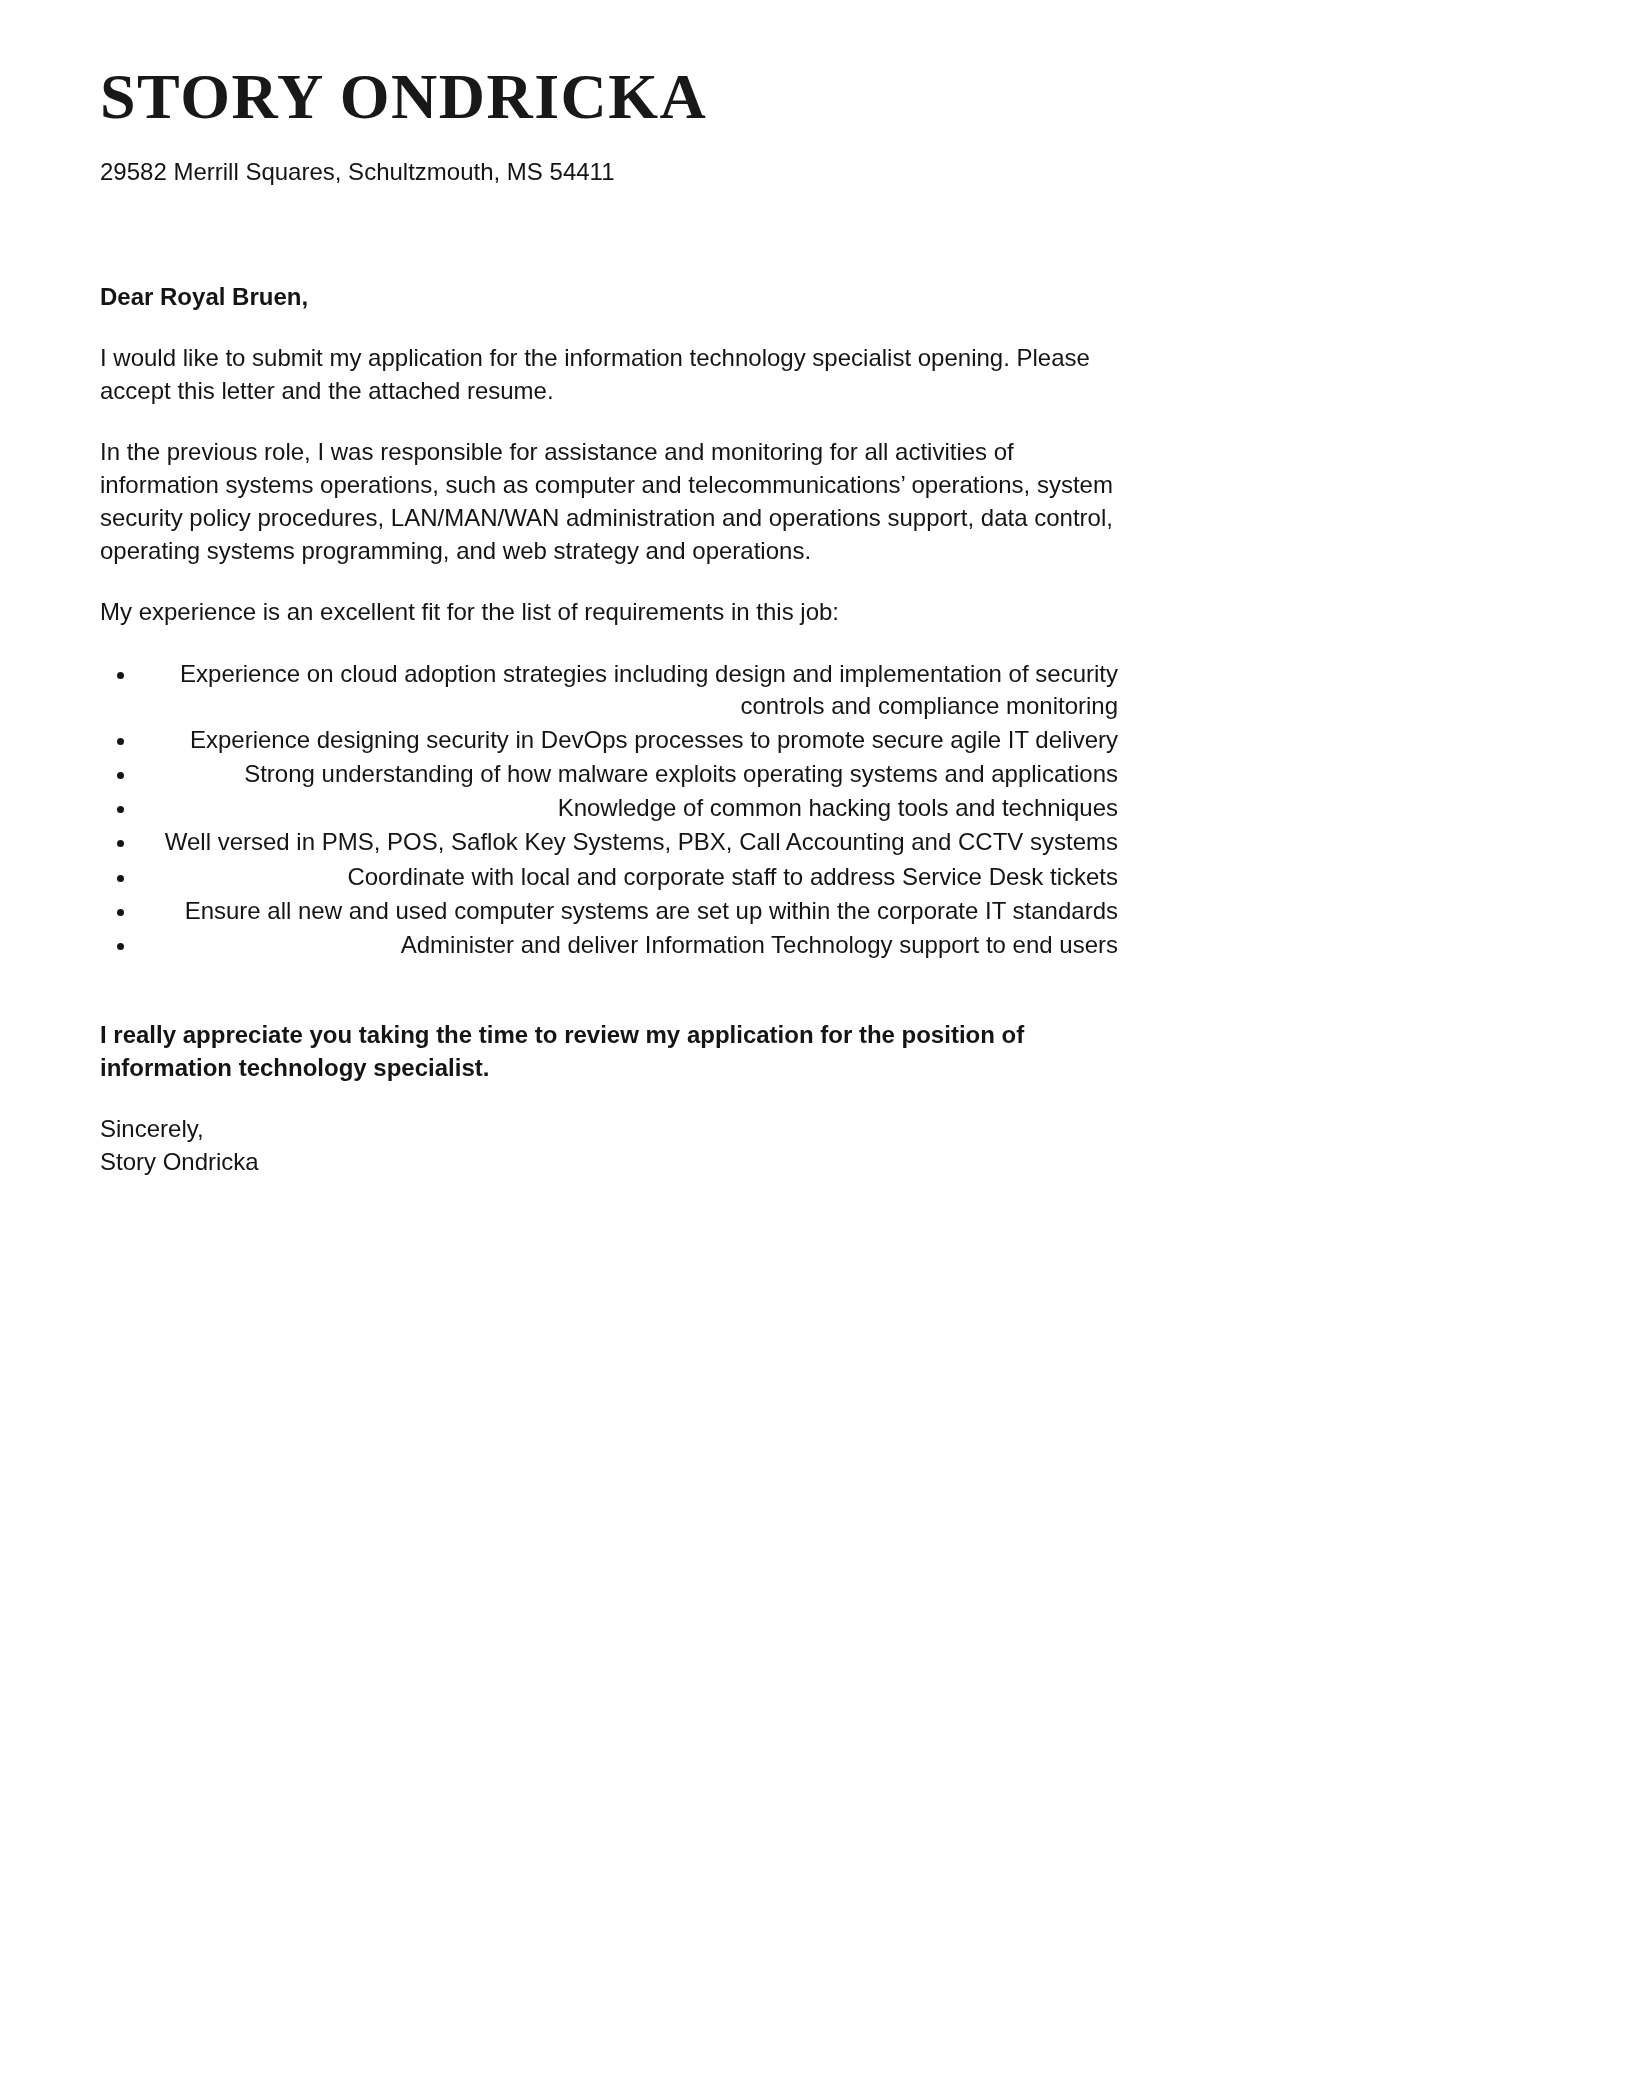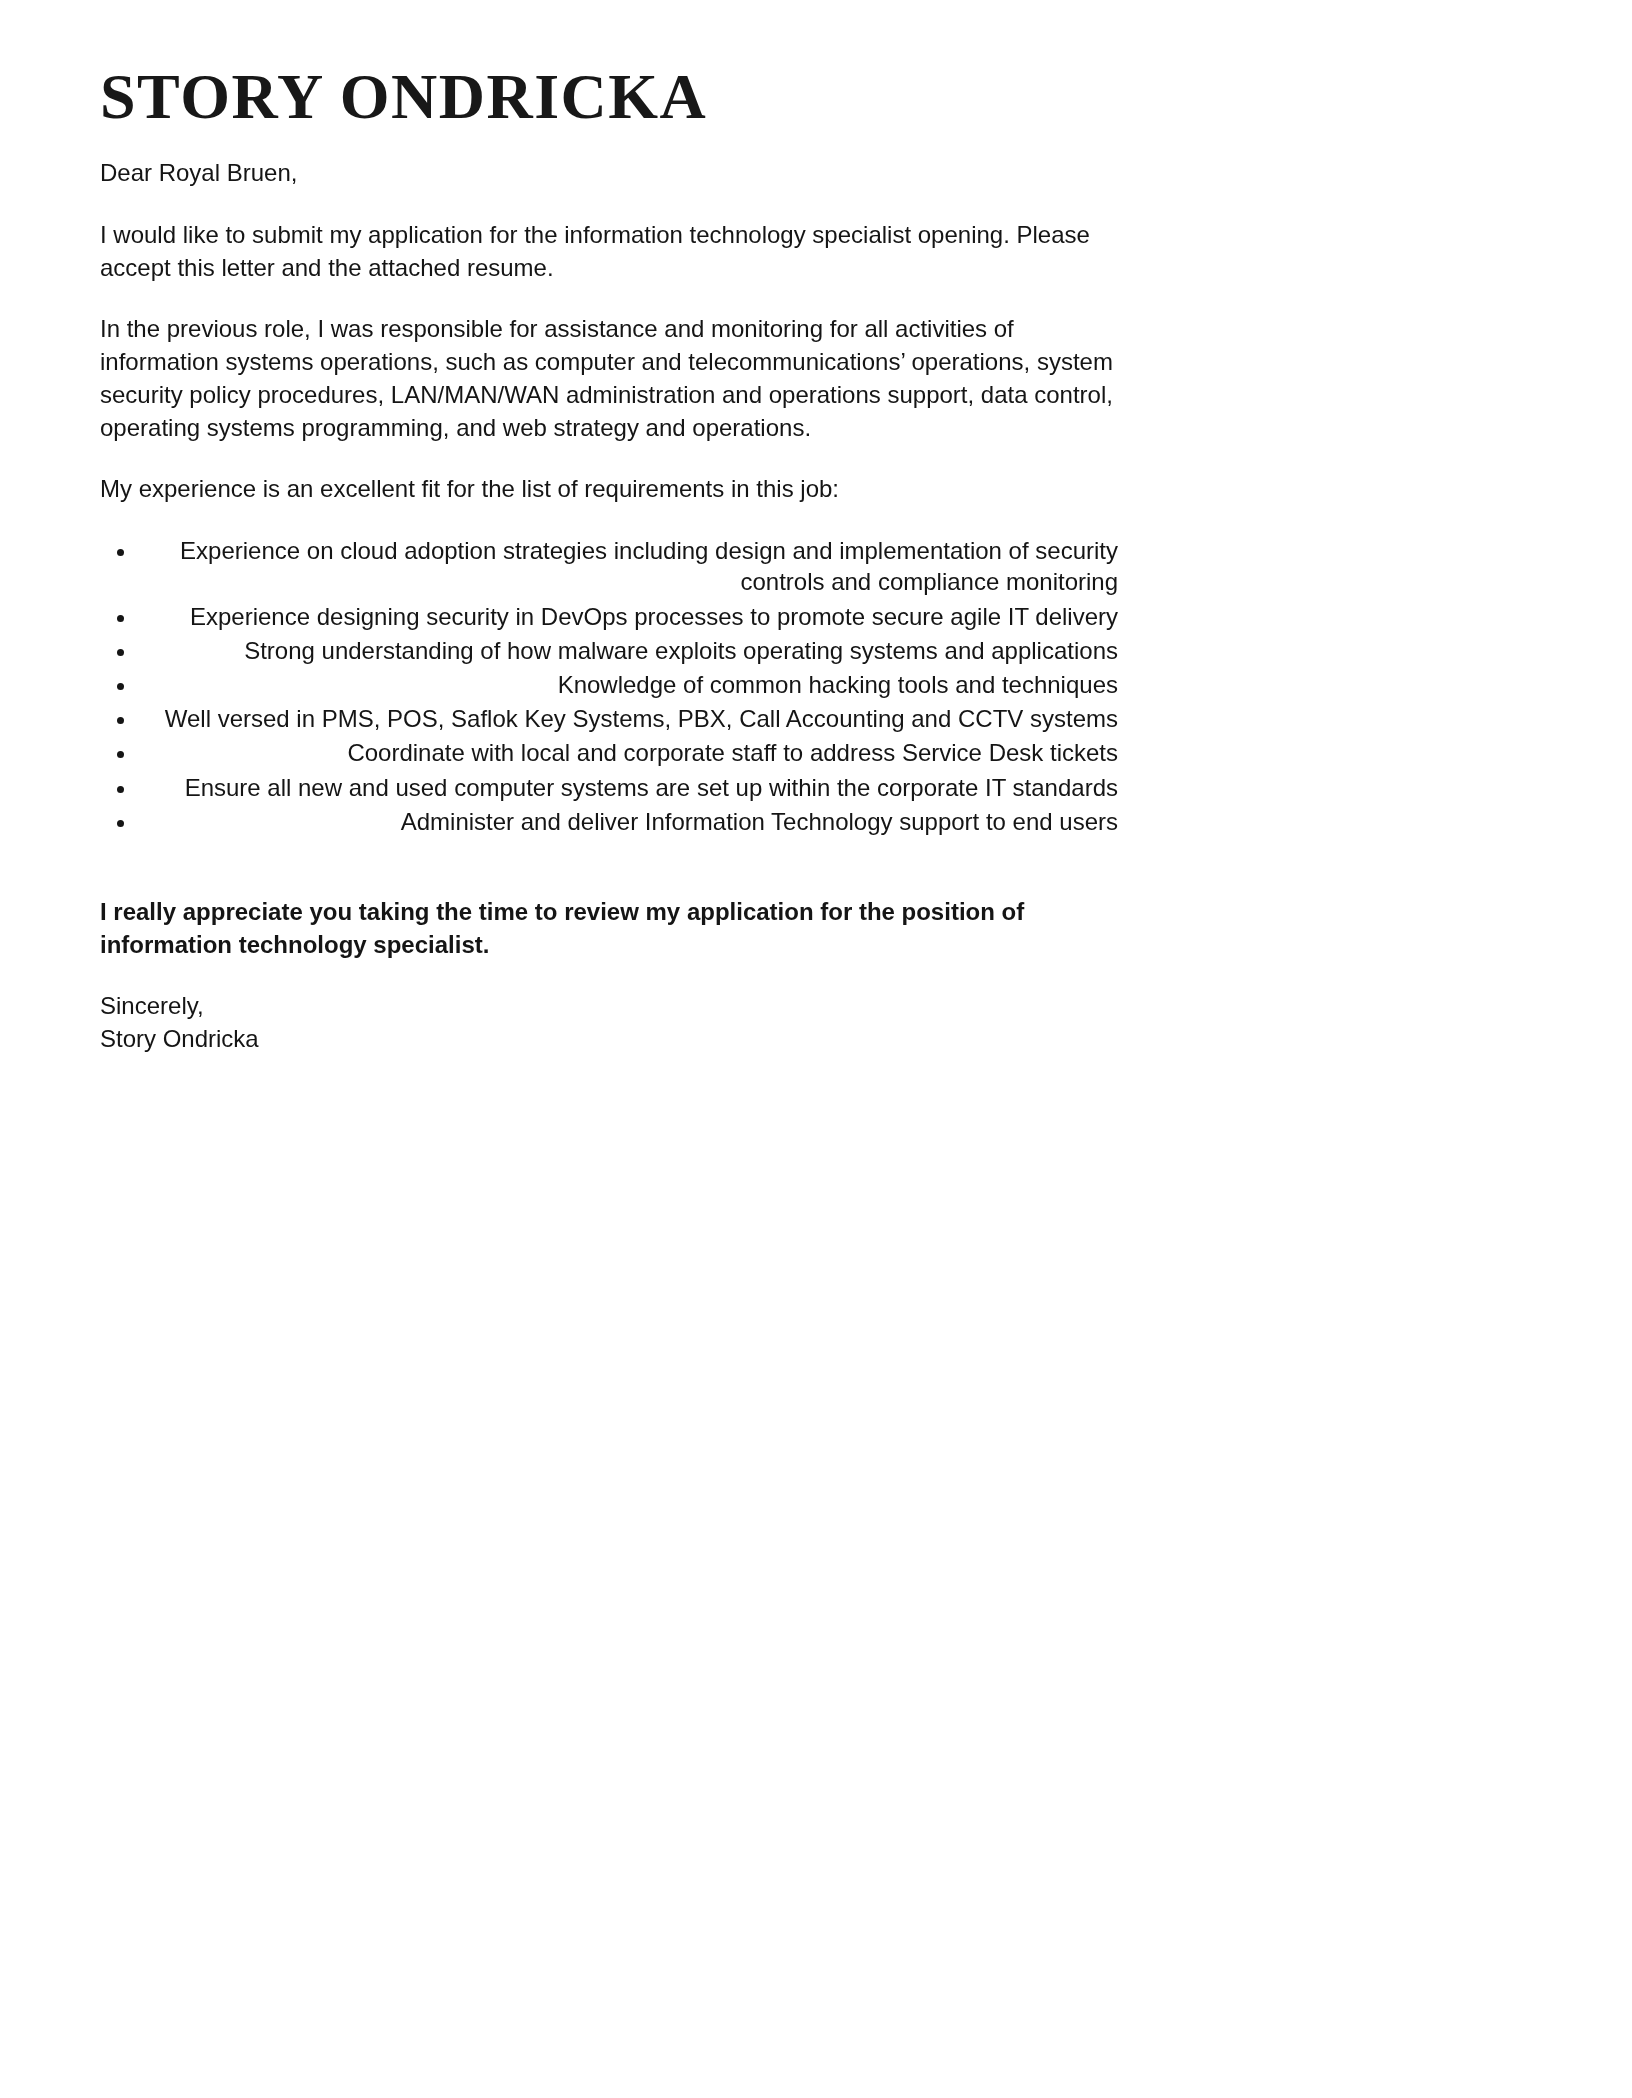--- a/index.html
+++ b/index.html
@@ -32,21 +32,21 @@
   }
   .letter-body {
     max-width: 1018px;
     font-size: 24px;
     line-height: 1.38;
   }
   .letter-body p {
     margin: 0 0 28px 0;
   }
   .salutation {
-    font-weight: 400;
+    font-weight: 700;
     margin-bottom: 30px;
   }
   .requirements-list {
     margin: 30px 0 58px 0;
     padding-left: 38px;
     line-height: 1.3;
     text-align: right;
   }
   .requirements-list li {
     margin: 0 0 3px 0;
@@ -63,20 +63,21 @@
     margin-top: 6px;
   }
 </style>
 </head>
 <body>
 
 <div class="page">
 
   <header>
     <h1 class="applicant-name">STORY ONDRICKA</h1>
+    <div class="address">29582 Merrill Squares, Schultzmouth, MS 54411</div>
   </header>
 
   <main class="letter-body">
 
     <p class="salutation">Dear Royal Bruen,</p>
 
     <p>I would like to submit my application for the information technology specialist opening. Please accept this letter and the attached resume.</p>
 
     <p>In the previous role, I was responsible for assistance and monitoring for all activities of information systems operations, such as computer and telecommunications’ operations, system security policy procedures, LAN/MAN/WAN administration and operations support, data control, operating systems programming, and web strategy and operations.</p>
 

